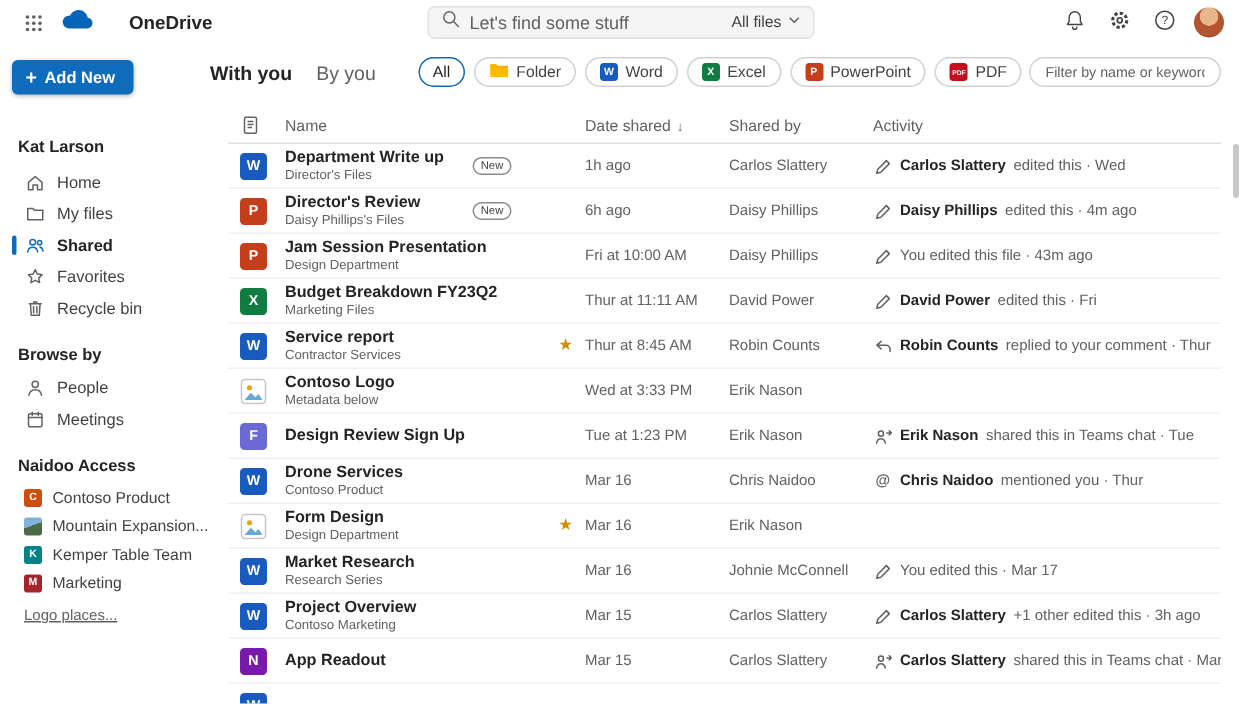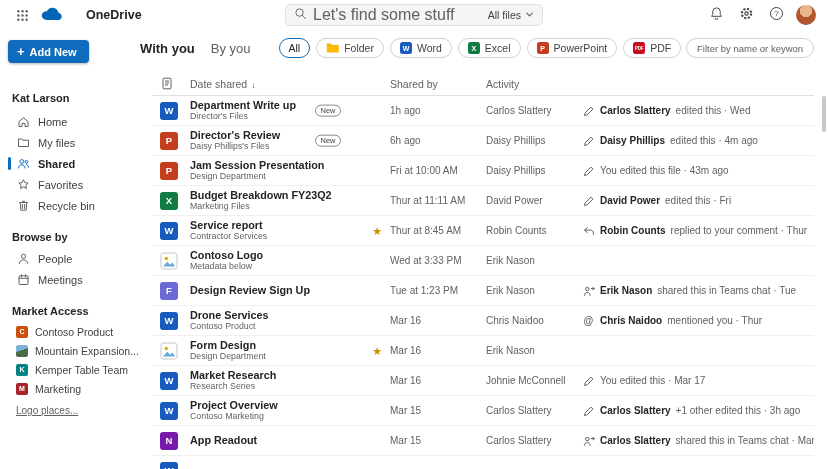--- a/index.html
+++ b/index.html
@@ -9,21 +9,21 @@
   button{font-family:inherit;background:none;border:none;cursor:pointer;color:inherit}
   input{font-family:inherit}
 
   
   .topbar{position:absolute;top:0;left:0;right:0;height:30px;display:flex;align-items:center;padding:0 10px;background:#fff}
   .iconbtn{width:24px;height:24px;display:flex;align-items:center;justify-content:center;border-radius:4px}
   .brand{display:flex;align-items:center;gap:24px;margin-left:6px}
   .brand .bname{font-size:12.5px;font-weight:600;color:#242424}
   .searchbox{position:absolute;left:50%;top:4px;transform:translateX(-50%);width:258px;height:22px;
     background:#f5f5f5;border:1px solid #e0e0e0;border-radius:5px;display:flex;align-items:center;padding:0 8px;gap:6px}
-  .searchbox input{flex:1;border:none;background:transparent;font-size:16px;outline:none;color:#242424;min-width:0}
+  .searchbox input{flex:1;border:none;background:transparent;font-size:12px;outline:none;color:#242424;min-width:0}
   .searchbox input::placeholder{color:#616161}
   .scope{display:flex;align-items:center;gap:4px;font-size:10.5px;color:#424242;flex:none}
   .hdr-right{margin-left:auto;display:flex;align-items:center;gap:6px}
   .avatar{width:20px;height:20px;border-radius:50%;
     background:radial-gradient(circle at 50% 30%,#e9b58c 0 35%,#b3552e 36% 75%,#8a4a2b 76%);flex:none}
 
   
   .sidebar{position:absolute;top:30px;left:0;width:140px;bottom:0;padding:10px 0 0 8px}
   .add-new{display:inline-flex;align-items:center;gap:5px;background:#0F6CBD;color:#fff;font-size:11px;font-weight:600;
     padding:5px 12px 5px 9px;border-radius:4px;box-shadow:0 1px 3px rgba(0,0,0,.3)}
@@ -236,21 +236,21 @@
   <div class="nav-item">
     <span class="nico">
       <svg width="13" height="13" viewBox="0 0 13 13" fill="none" stroke="#616161">
           <rect x="2" y="2.8" width="9" height="8.7" rx="1"></rect>
           <path d="M2 5.3h9M4.5 1.8v2M8.5 1.8v2" stroke-linecap="round"></path>
         </svg>
     </span>
     <span>Meetings</span>
   </div>
 
-  <div class="section-title">Market Access</div>
+  <div class="section-title">Naidoo Access</div>
   <div class="qa-item">
     <span class="qa-ico qa1"></span>
     <span>Contoso Product</span>
   </div>
   <div class="qa-item">
     <span class="qa-ico qa2"></span>
     <span>Mountain Expansion...</span>
   </div>
   <div class="qa-item">
     <span class="qa-ico qa3"></span>
@@ -303,20 +303,21 @@
   </div>
 
   <div class="table">
     <div class="thead">
       <div class="c-icon">
         <svg width="12" height="13" viewBox="0 0 12 13" fill="none" stroke="#616161">
             <rect x="2" y="1.2" width="8" height="10.6" rx="1"></rect>
             <path d="M4 4h4M4 6h4M4 8h3"></path>
           </svg>
       </div>
+      <div><span>Name</span></div>
       <div>
         <span>Date shared</span><span class="sort">↓</span>
       </div>
       <div><span>Shared by</span></div>
       <div><span>Activity</span></div>
     </div>
     <div>
   <div class="row">
     <div class="c-icon">
             <span class="sq lg sq-word"></span>

